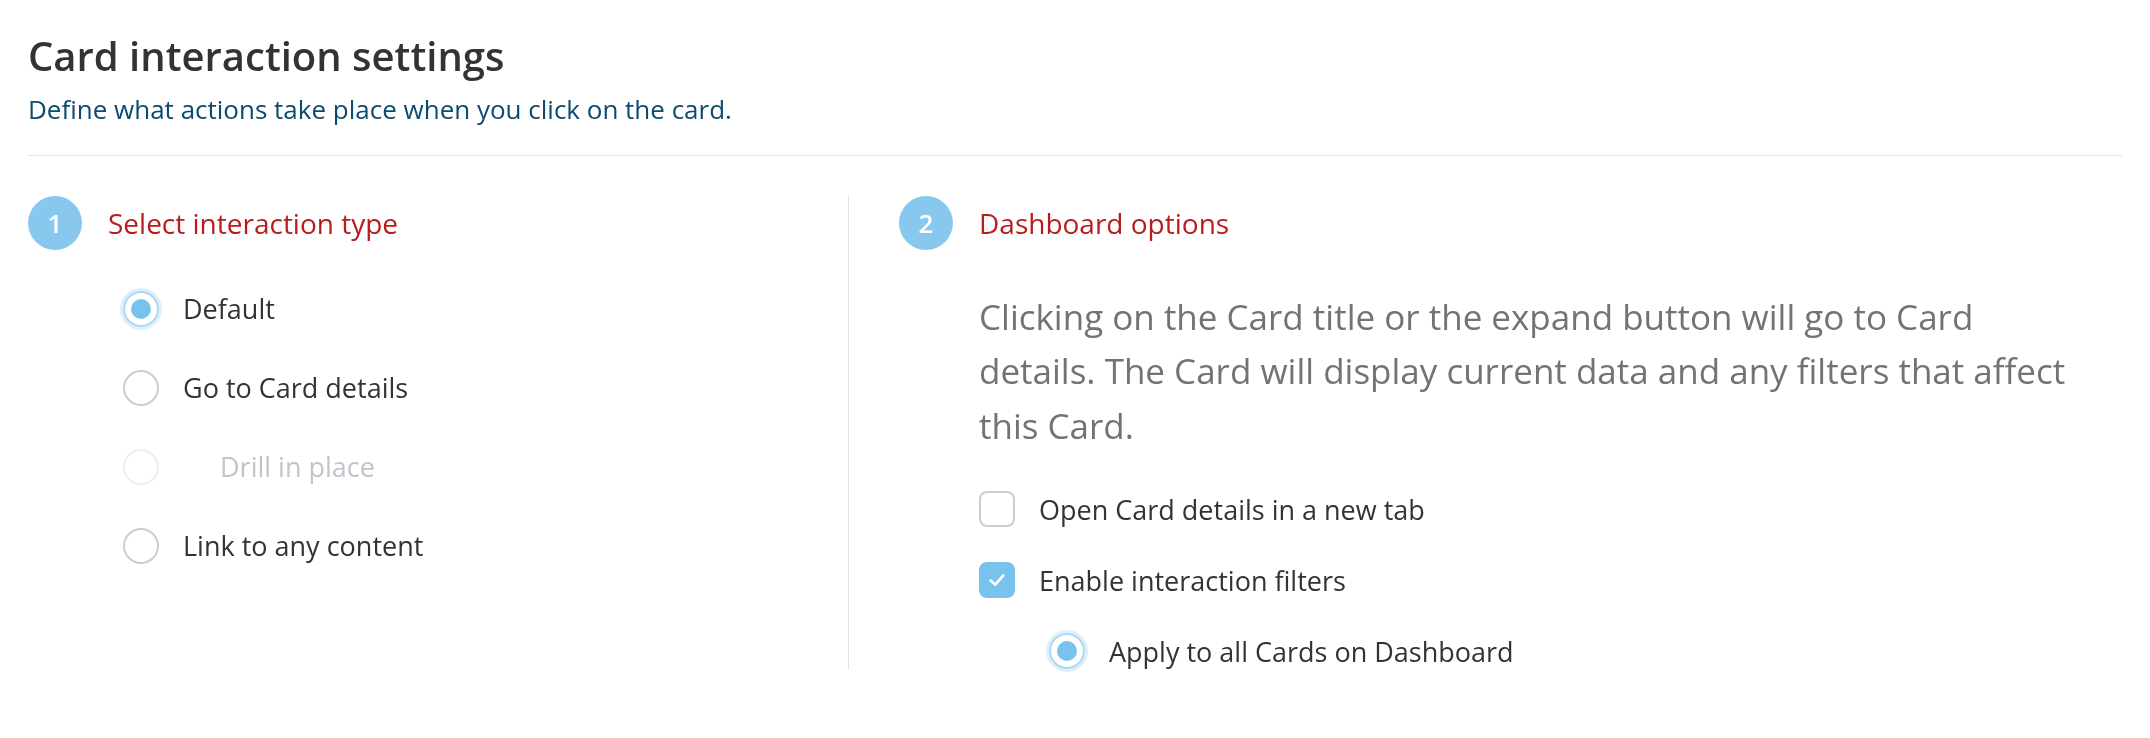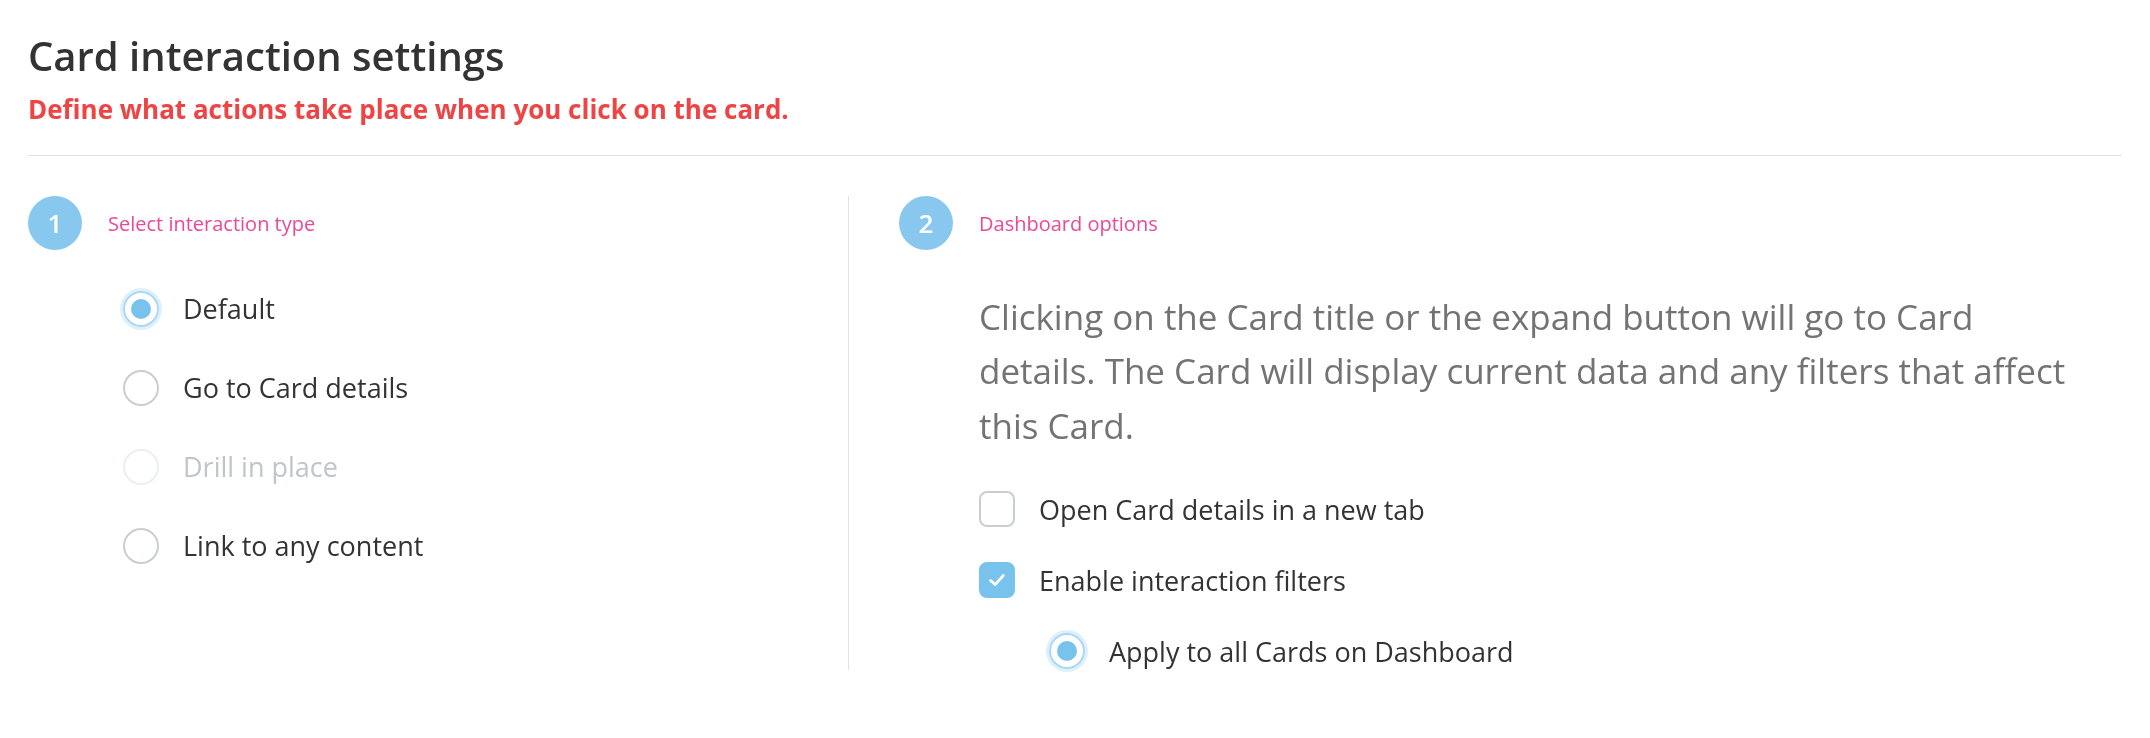--- a/index.html
+++ b/index.html
@@ -15,23 +15,23 @@
     padding: 28px 28px 40px 28px;
   }
   .header-title {
     font-size: 40px;
     font-weight: 600;
     color: #333333;
     margin: 0 0 8px 0;
   }
   .header-subtitle {
     font-size: 26px;
-    color: #ef4444;
+    color: #0c4a6e;
     margin: 0 0 28px 0;
-    font-weight: 700;
+    font-weight: 400;
   }
   .divider {
     border: none;
     border-top: 1px solid #e3e3e3;
     margin: 0 0 0 0;
   }
   .columns {
     display: flex;
     margin-top: 40px;
   }
@@ -56,35 +56,36 @@
     background: #88c8ee;
     color: #ffffff;
     font-size: 26px;
     font-weight: 600;
     display: flex;
     align-items: center;
     justify-content: center;
     margin-right: 26px;
   }
   .step-title {
-    font-size: 20px;
-    color: #ec4899;
+    font-size: 28px;
+    color: #b91c1c;
     font-weight: 400;
   }
   .radio-list {
     margin-left: 95px;
   }
   .radio-row {
     display: flex;
     align-items: center;
     margin-bottom: 42px;
     cursor: pointer;
   }
   .radio-row.disabled {
     cursor: default;
+    gap: 37px;
   }
   .radio {
     width: 36px;
     height: 36px;
     border-radius: 50%;
     border: 2px solid #c9ced3;
     margin-right: 24px;
     display: flex;
     align-items: center;
     justify-content: center;

